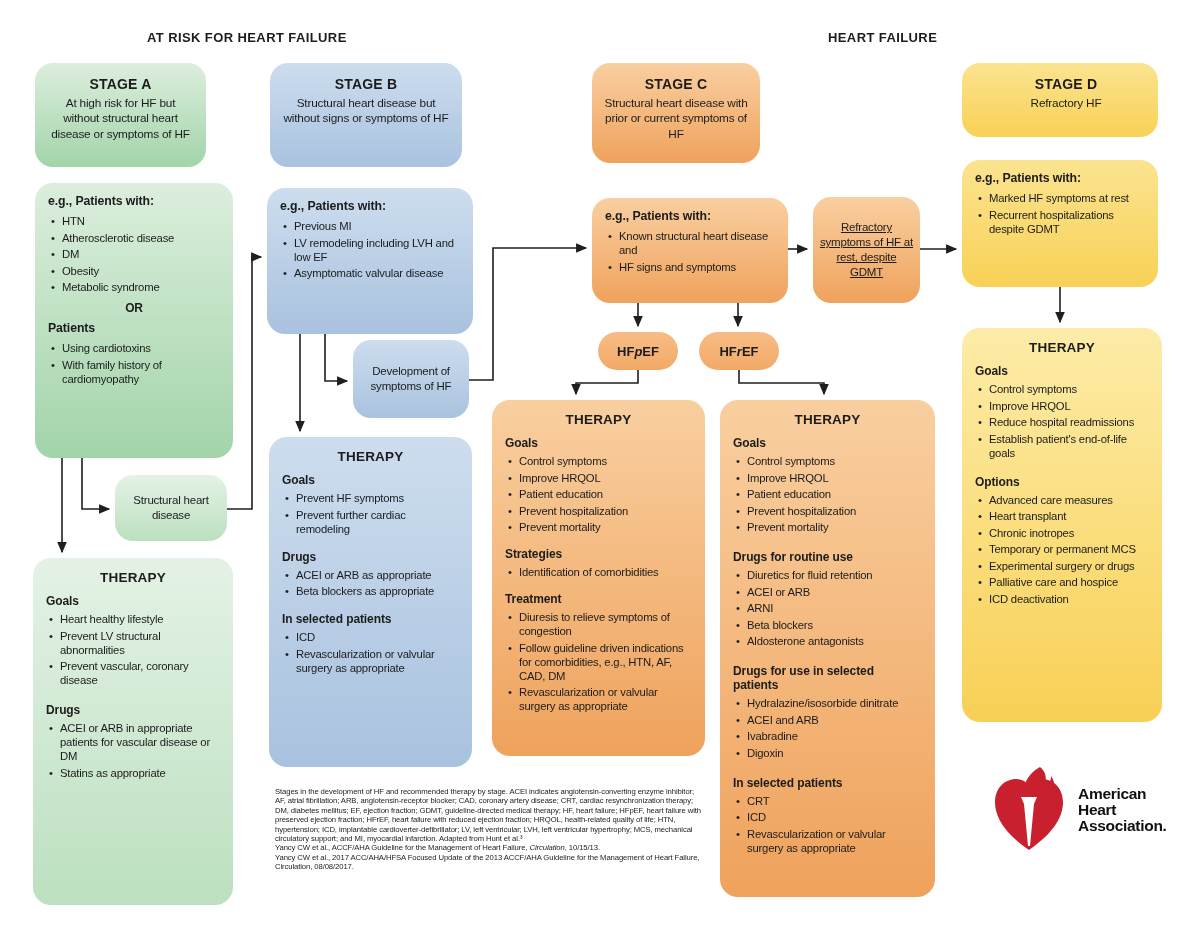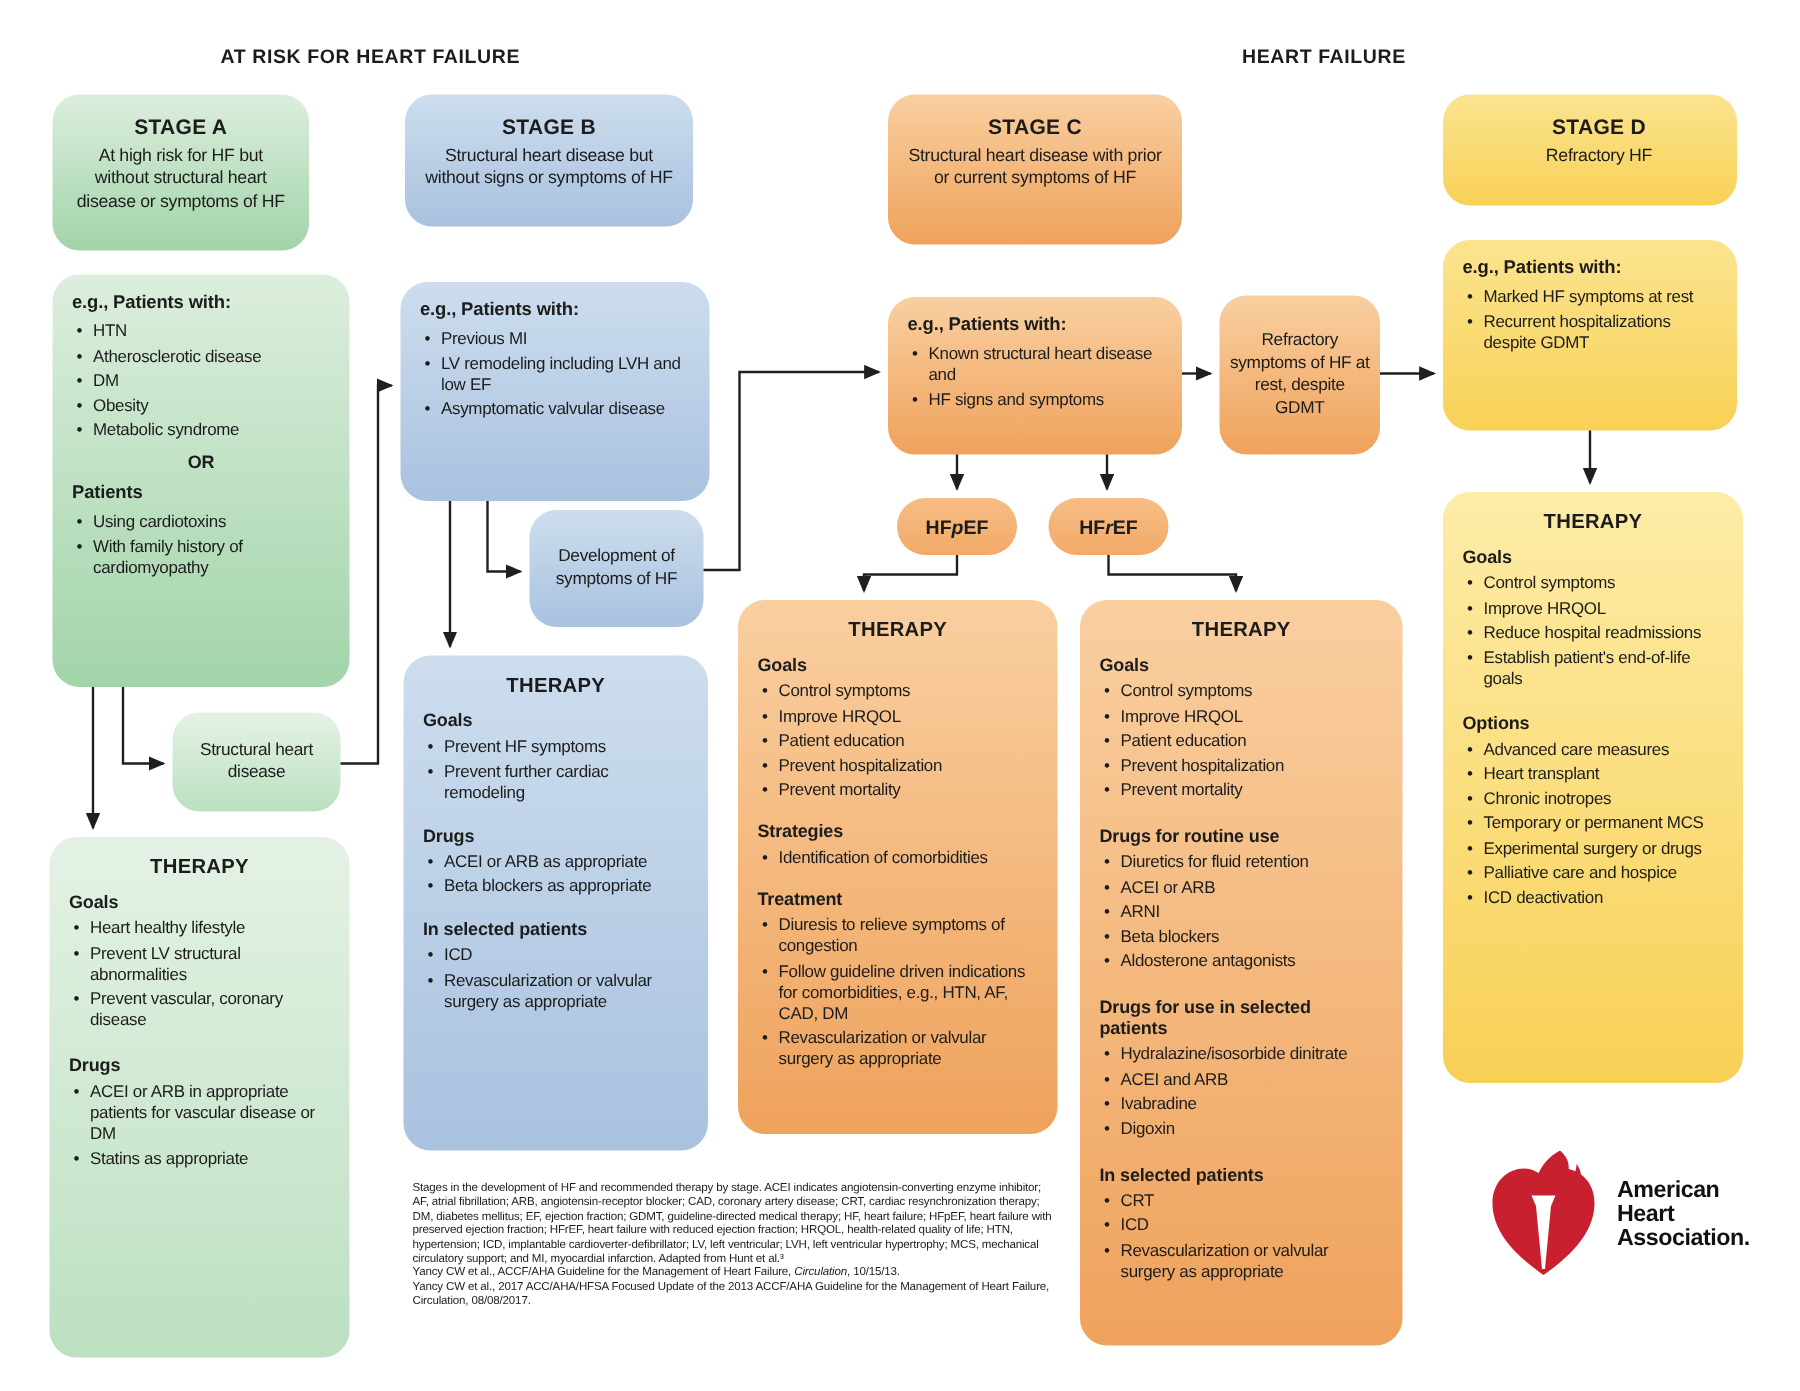--- a/index.html
+++ b/index.html
@@ -69,21 +69,21 @@
     <div class="therapy-title">THERAPY</div>
     <div class="sh">Goals</div>
     <div class="b">Heart healthy lifestyle</div>
     <div class="b">Prevent LV structural abnormalities</div>
     <div class="b">Prevent vascular, coronary disease</div>
     <div class="sh" style="margin-top:16px;">Drugs</div>
     <div class="b">ACEI or ARB in appropriate patients for vascular disease or DM</div>
     <div class="b">Statins as appropriate</div>
   </div>
 
-  <div class="box bl1" style="left:270px;top:63px;width:192px;height:88px;">
+  <div class="box bl1" style="left:270px;top:63px;width:192px;height:104px;">
     <div class="box-title">STAGE B</div>
     <div class="box-desc">Structural heart disease but without signs or symptoms of HF</div>
   </div>
 
   <div class="box bl1 panel" style="left:267px;top:188px;width:206px;height:146px;">
     <div class="ph">e.g., Patients with:</div>
     <div class="b">Previous MI</div>
     <div class="b">LV remodeling including LVH and low EF</div>
     <div class="b">Asymptomatic valvular disease</div>
   </div>
@@ -98,32 +98,32 @@
     <div class="b">Prevent HF symptoms</div>
     <div class="b">Prevent further cardiac remodeling</div>
     <div class="sh" style="margin-top:14px;">Drugs</div>
     <div class="b">ACEI or ARB as appropriate</div>
     <div class="b">Beta blockers as appropriate</div>
     <div class="sh" style="margin-top:14px;">In selected patients</div>
     <div class="b">ICD</div>
     <div class="b">Revascularization or valvular surgery as appropriate</div>
   </div>
 
-  <div class="box or1" style="left:592px;top:63px;width:196px;height:100px;">
+  <div class="box or1" style="left:592px;top:63px;width:168px;height:100px;">
     <div class="box-title">STAGE C</div>
     <div class="box-desc">Structural heart disease with prior or current symptoms of HF</div>
   </div>
 
   <div class="box or1 panel" style="left:592px;top:198px;width:196px;height:105px;">
     <div class="ph">e.g., Patients with:</div>
     <div class="b">Known structural heart disease and</div>
     <div class="b">HF signs and symptoms</div>
   </div>
 
-  <div class="box or1 center-box" style="left:813px;top:197px;width:107px;height:106px;">
+  <div class="box or1 center-box" style="left:813px;top:197px;width:107px;height:106px;text-decoration:underline;">
     <span>Refractory symptoms of HF at rest, despite GDMT</span>
   </div>
 
   <div class="box or2 pill" style="left:598px;top:332px;width:80px;height:38px;">
     <span><span>HF</span><i>p</i><span>EF</span></span>
   </div>
   <div class="box or2 pill" style="left:699px;top:332px;width:80px;height:38px;">
     <span><span>HF</span><i>r</i><span>EF</span></span>
   </div>
 

